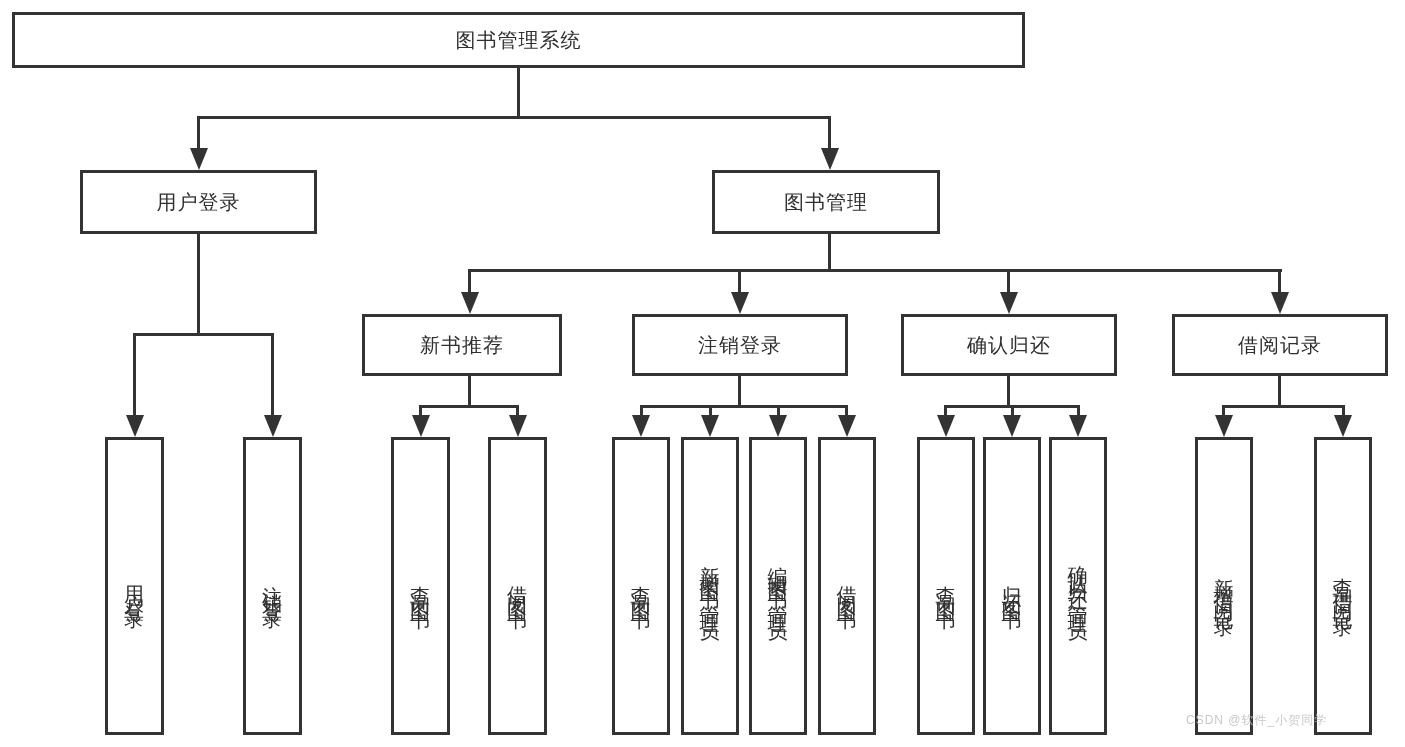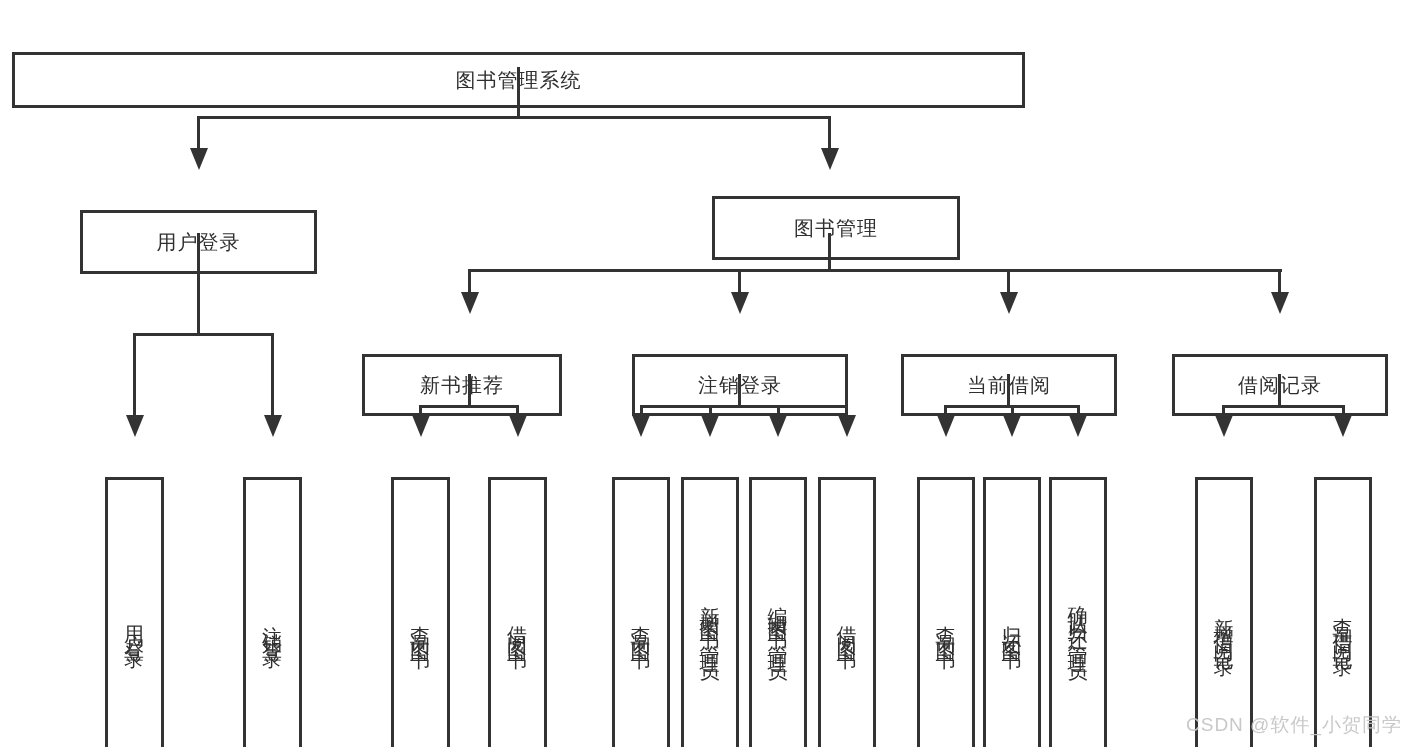--- a/index.html
+++ b/index.html
@@ -12,42 +12,41 @@
   }
   .node{
     position:absolute;
     background:#ffffff;
     border:3px solid #333333;
     box-sizing:border-box;
     display:flex;align-items:center;justify-content:center;
     color:#2f2f2f;
     font-size:20px;
     letter-spacing:1px;
-    margin-top:40px;
   }
   .vnode span{
     writing-mode:vertical-rl;
     text-orientation:mixed;
     letter-spacing:8px;
     line-height:1;
     white-space:nowrap;
   }
   .hline,.vline{position:absolute;background:#333333;}
   .hline{height:3px;}
   .vline{width:3px;}
   .arrow{
     position:absolute;width:0;height:0;
     border-left:9px solid transparent;
     border-right:9px solid transparent;
     border-top:22px solid #333333;
   }
   .watermark{
     position:absolute;
     left:1186px;top:712px;
-    font-size:19px;
+    font-size:12px;
     color:rgba(197,197,197,0.95);
     z-index:10;
     letter-spacing:1px;
     white-space:nowrap;
   }
 </style>
 </head>
 <body>
 
 <div id="canvas">
@@ -55,21 +54,21 @@
   <div class="node" style="left:12px;top:12px;width:1013px;height:56px">图书管理系统</div>
 
   <div class="vline" style="left:517px;top:67px;height:51px"></div>
   <div class="hline" style="left:197px;top:116px;width:634px"></div>
   <div class="vline" style="left:197px;top:116px;height:36px"></div>
   <div class="arrow" style="left:190px;top:148px"></div>
   <div class="vline" style="left:828px;top:116px;height:36px"></div>
   <div class="arrow" style="left:821px;top:148px"></div>
 
   <div class="node" style="left:80px;top:170px;width:237px;height:64px">用户登录</div>
-  <div class="node" style="left:712px;top:156px;width:248px;height:64px">图书管理</div>
+  <div class="node" style="left:712px;top:170px;width:228px;height:64px">图书管理</div>
 
   <div class="vline" style="left:197px;top:233px;height:103px"></div>
   <div class="hline" style="left:133px;top:333px;width:141px"></div>
   <div class="vline" style="left:133px;top:333px;height:86px"></div>
   <div class="arrow" style="left:126px;top:415px"></div>
   <div class="vline" style="left:271px;top:333px;height:86px"></div>
   <div class="arrow" style="left:264px;top:415px"></div>
 
   <div class="vline" style="left:828px;top:233px;height:39px"></div>
   <div class="hline" style="left:468px;top:269px;width:814px"></div>
@@ -77,21 +76,21 @@
   <div class="arrow" style="left:461px;top:292px"></div>
   <div class="vline" style="left:738px;top:269px;height:26px"></div>
   <div class="arrow" style="left:731px;top:292px"></div>
   <div class="vline" style="left:1007px;top:269px;height:26px"></div>
   <div class="arrow" style="left:1000px;top:292px"></div>
   <div class="vline" style="left:1278px;top:269px;height:26px"></div>
   <div class="arrow" style="left:1271px;top:292px"></div>
 
   <div class="node" style="left:362px;top:314px;width:200px;height:62px">新书推荐</div>
   <div class="node" style="left:632px;top:314px;width:216px;height:62px">注销登录</div>
-  <div class="node" style="left:901px;top:314px;width:216px;height:62px">当前借阅</div>
+  <div class="node" style="left:901px;top:314px;width:216px;height:62px">确认归还</div>
   <div class="node" style="left:1172px;top:314px;width:216px;height:62px">借阅记录</div>
 
   <div class="vline" style="left:468px;top:374px;height:34px"></div>
   <div class="hline" style="left:419px;top:405px;width:100px"></div>
   <div class="vline" style="left:419px;top:405px;height:14px"></div>
   <div class="arrow" style="left:412px;top:415px"></div>
   <div class="vline" style="left:516px;top:405px;height:14px"></div>
   <div class="arrow" style="left:509px;top:415px"></div>
 
   <div class="vline" style="left:738px;top:374px;height:34px"></div>

